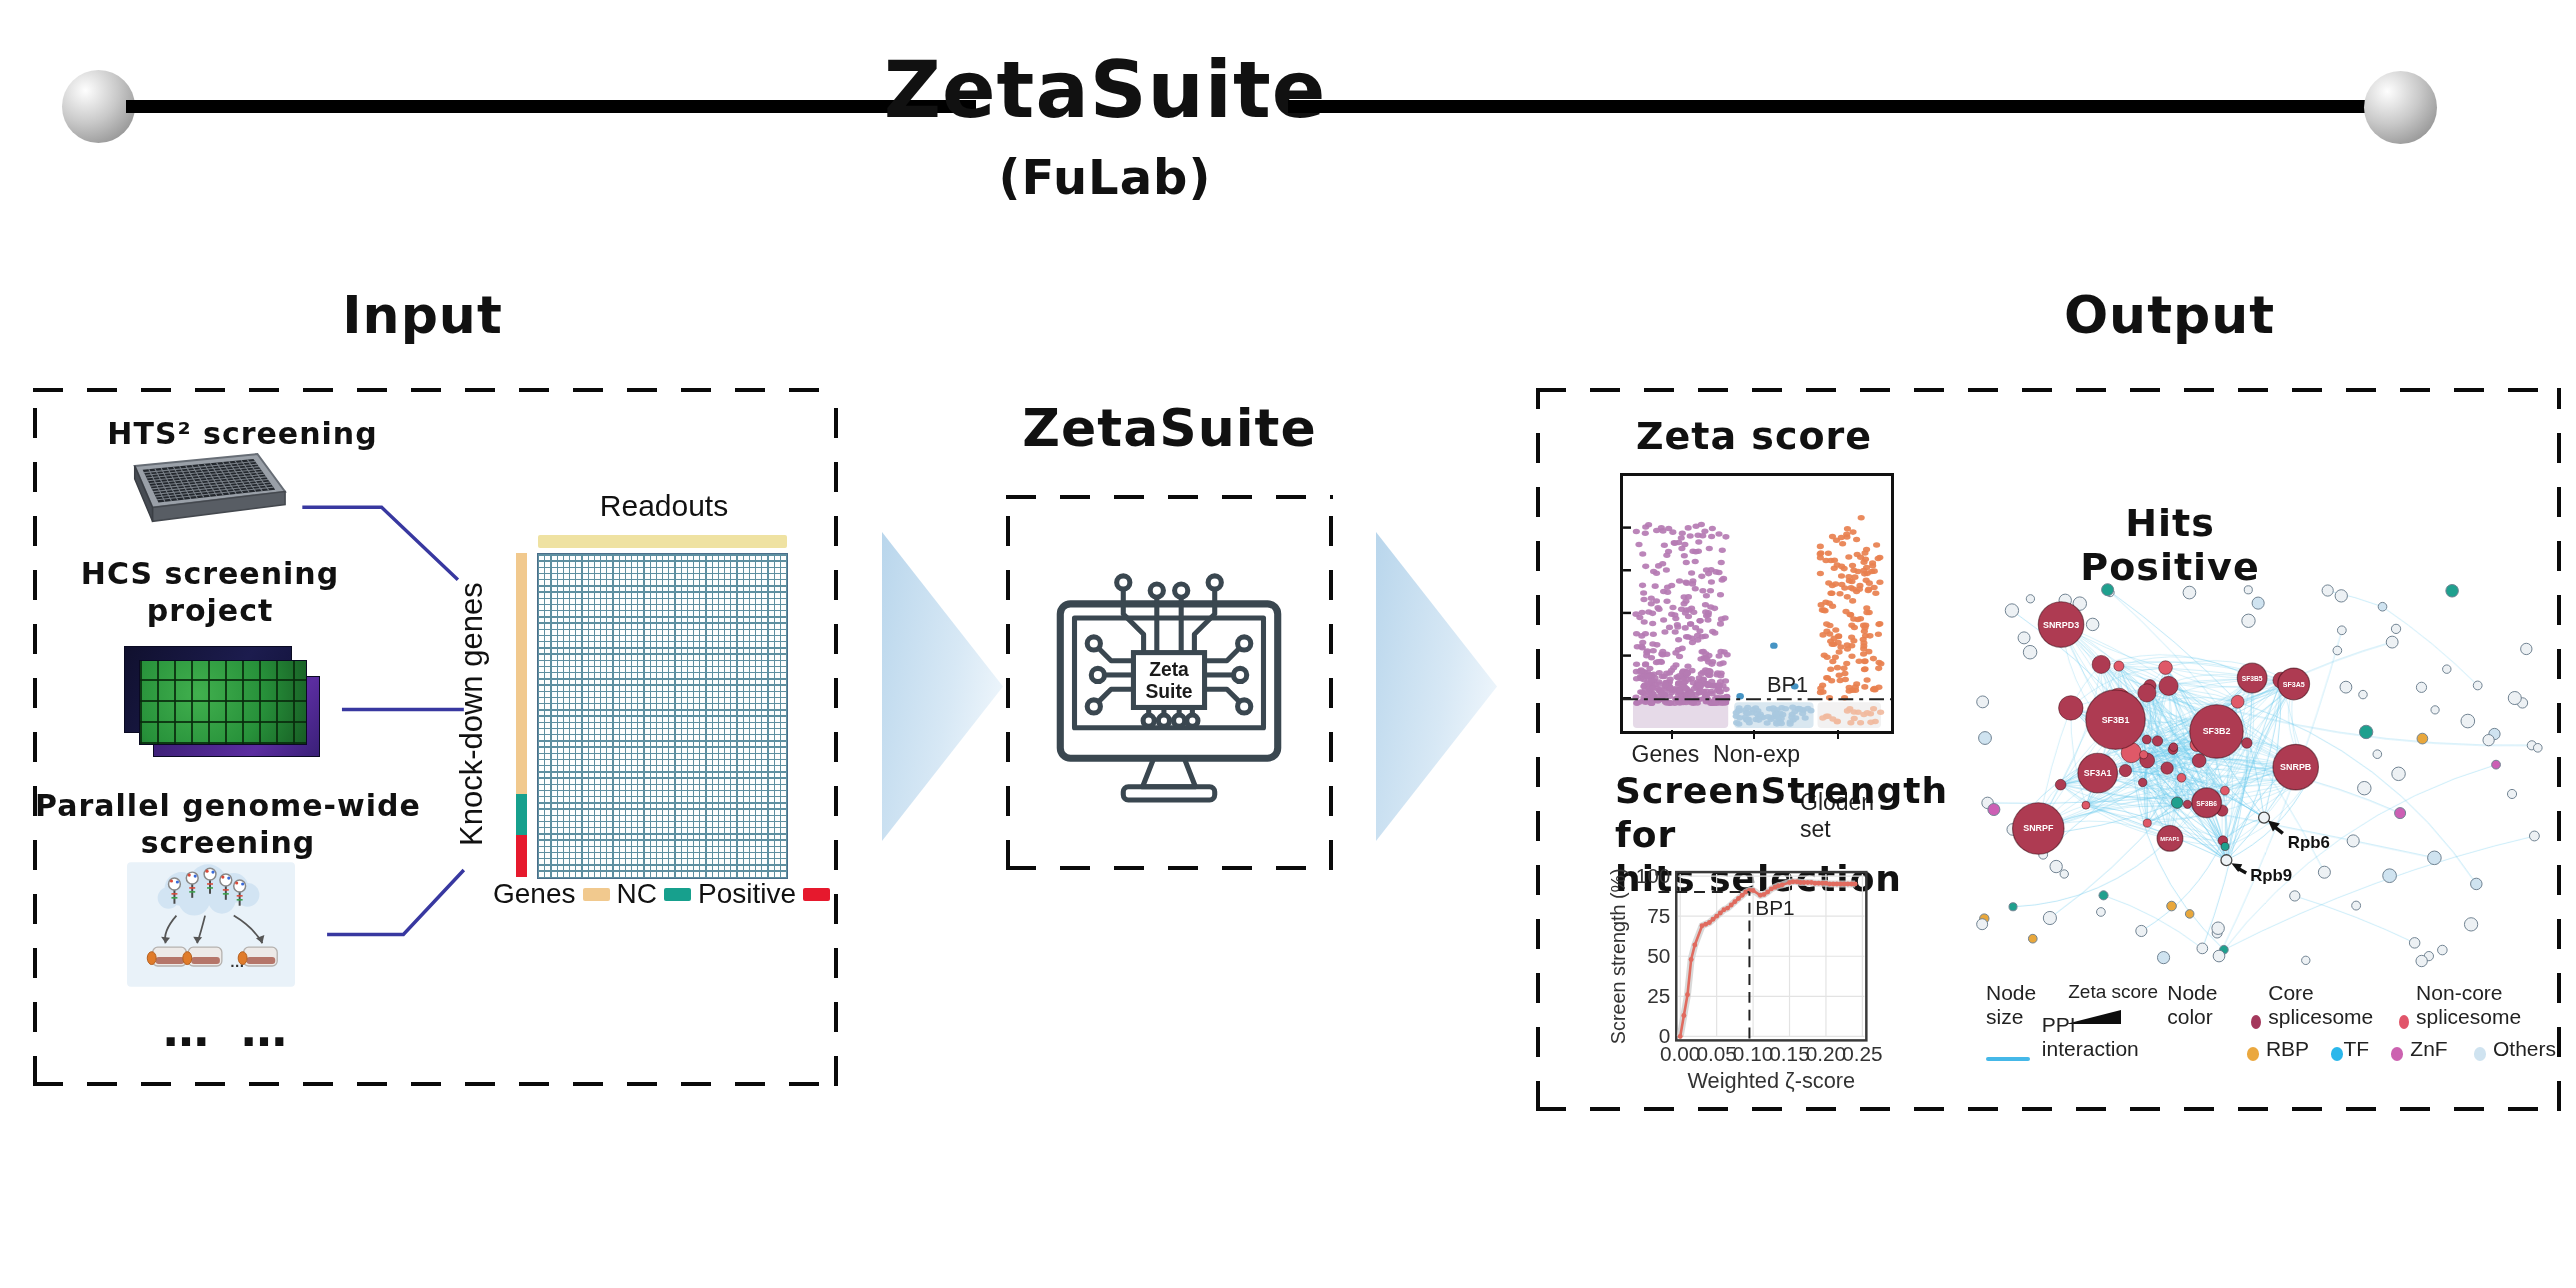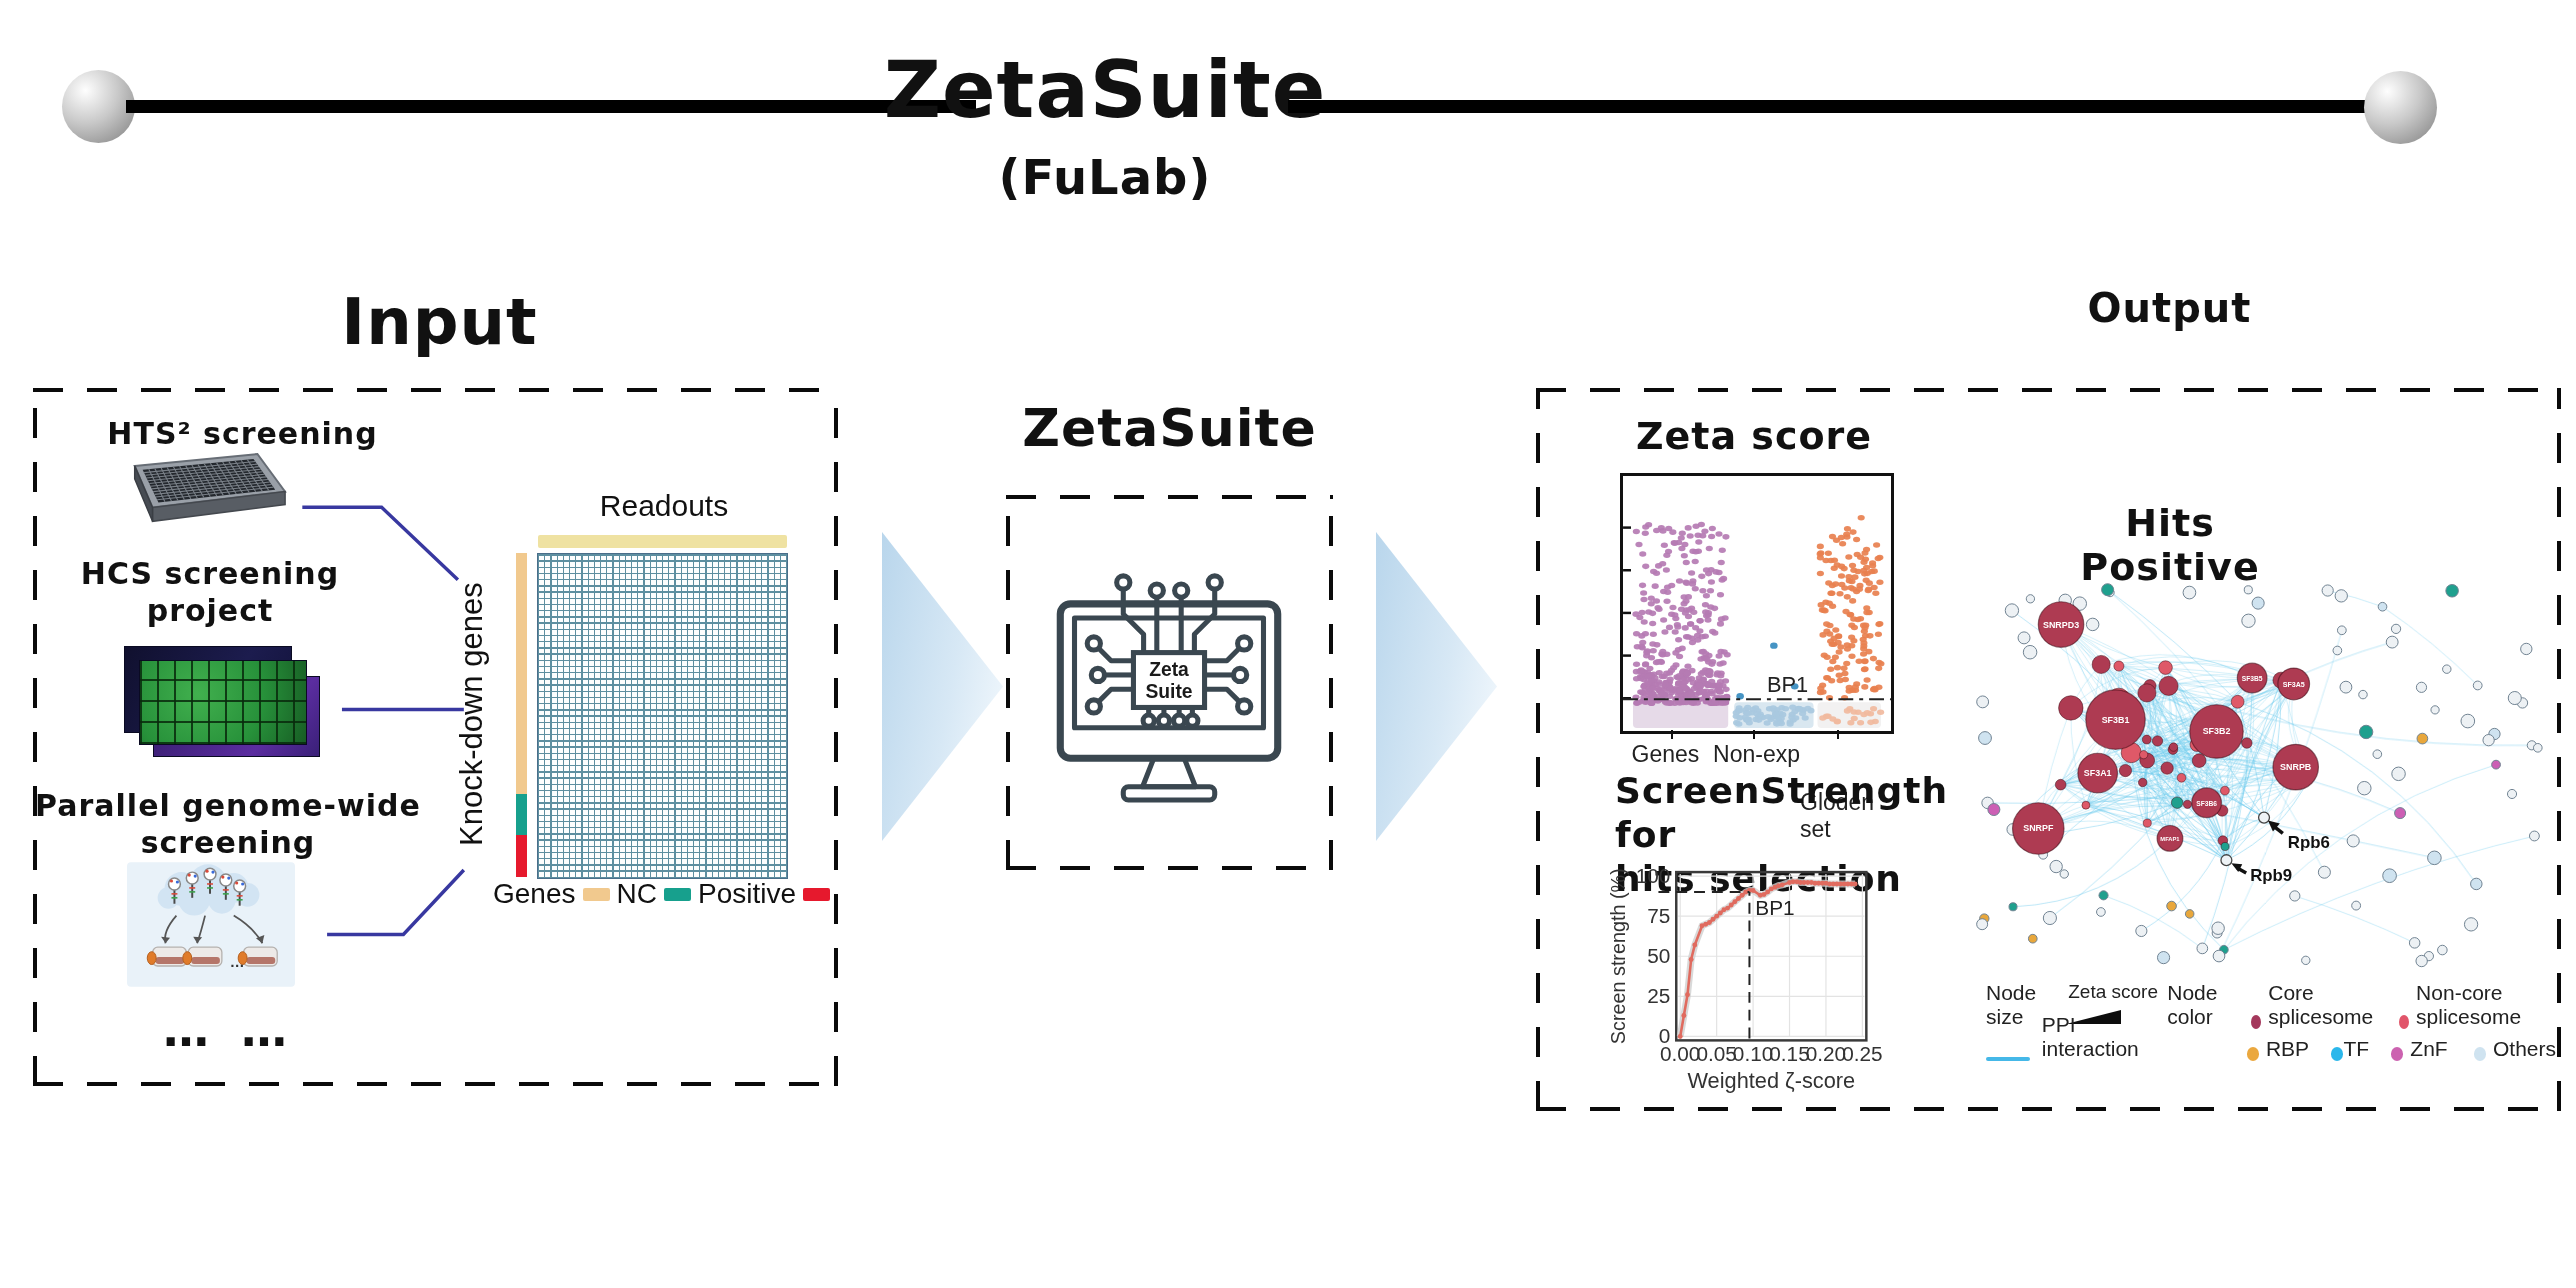--- a/index.html
+++ b/index.html
@@ -44,23 +44,23 @@
 
 <div id="canvas">
 
   <div class="abs ball" style="left:62px;top:70px;width:73px;height:73px;"></div>
   <div class="abs rule" style="left:126px;top:100px;width:850px;height:13px;"></div>
   <div class="abs chalk ctr" style="left:803px;top:44px;width:604px;font-size:79px;">ZetaSuite</div>
   <div class="abs chalk ctr" style="left:803px;top:149px;width:604px;font-size:48px;">(FuLab)</div>
   <div class="abs rule" style="left:1288px;top:100px;width:1078px;height:13px;"></div>
   <div class="abs ball" style="left:2364px;top:71px;width:73px;height:73px;"></div>
 
-  <div class="abs chalk ctr" style="left:301px;top:285px;width:277px;font-size:64px;">Input</div>
+  <div class="abs chalk ctr" style="left:284px;top:285px;width:277px;font-size:52px;">Input</div>
   <div class="abs chalk ctr" style="left:991px;top:398px;width:357px;font-size:52px;">ZetaSuite</div>
-  <div class="abs chalk ctr" style="left:2031px;top:285px;width:277px;font-size:40px;">Output</div>
+  <div class="abs chalk ctr" style="left:2031px;top:285px;width:277px;font-size:52px;">Output</div>
 
   <div class="abs dashed-box" style="left:33px;top:388px;width:805px;height:698px;"></div>
 
   <div class="abs chalk ctr" style="left:94px;top:416px;width:297px;font-size:30px;">HTS² screening</div>
 
   <svg class="abs" style="left:107px;top:450px;" width="188" height="109" viewBox="0 0 190 110">
     <polygon points="28,16 152,4 180,42 46,58" fill="#9aa0a8" stroke="#676d75" stroke-width="2"></polygon>
     <polygon id="plate-wells" points="36,20 148,9 170,40 52,53" fill="#23272d"></polygon>
     <g id="plate-grid" stroke="#7a8088" stroke-width="1.1">
         <line x1="42.22222222222222" y1="19.38888888888889" x2="58.55555555555556" y2="52.27777777777778"></line>

